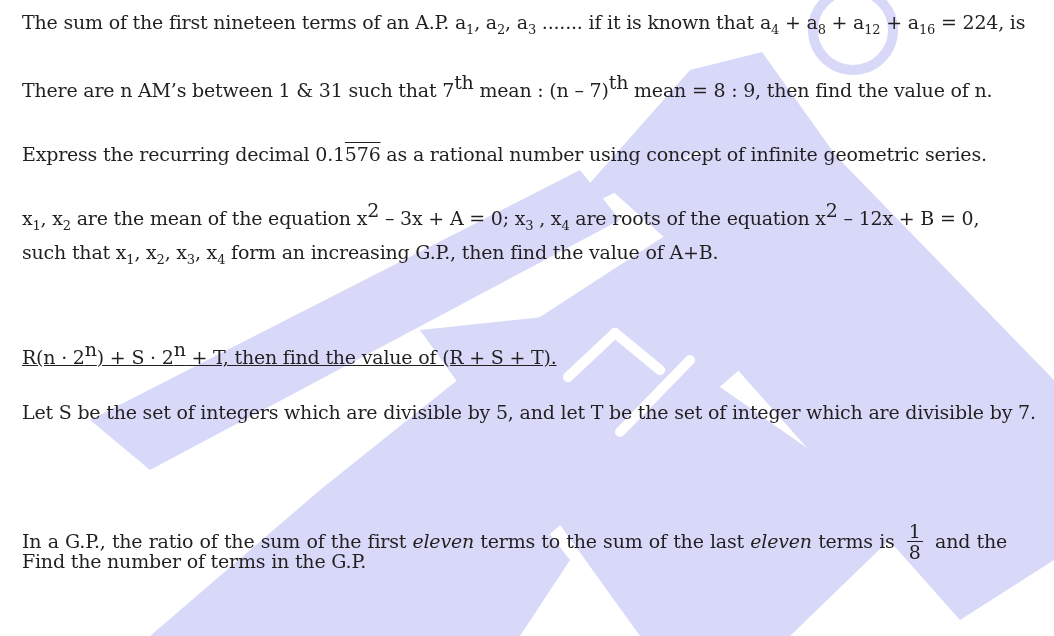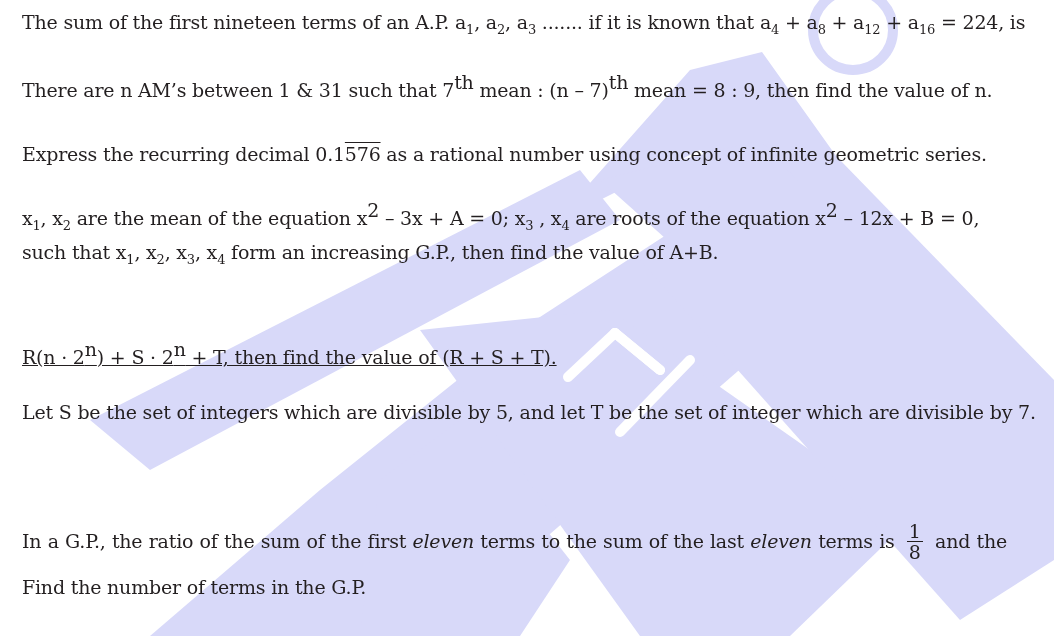--- a/index.html
+++ b/index.html
@@ -140,17 +140,17 @@
     <i>eleven</i>
     <span>terms</span>
     <span>is</span>
     <span class="frac">
       <span class="num">1</span>
       <span class="den">8</span>
     </span>
     <span>and</span>
     <span>the</span>
   </div>
-  <div class="line" style="top:575px;">
+  <div class="line" style="top:549px;">
     <span>Find the number of terms in the G.P.</span>
   </div>
 
 </div>
 
 </body></html>

